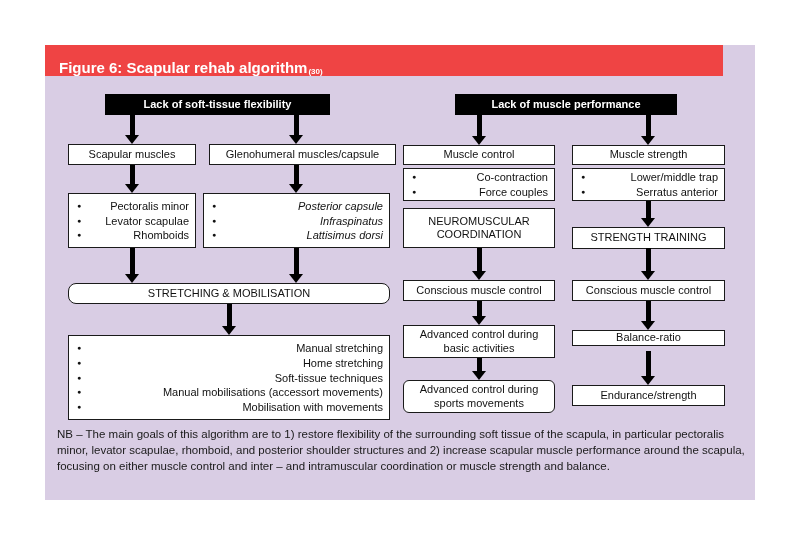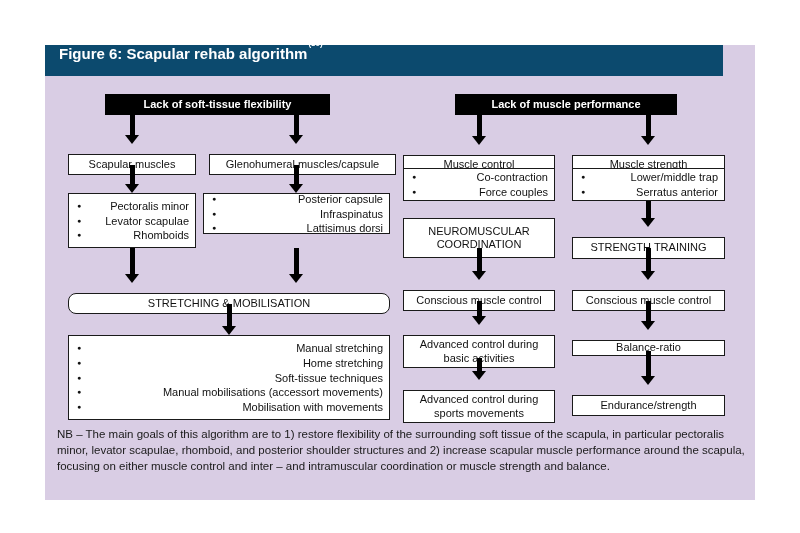--- a/index.html
+++ b/index.html
@@ -1,22 +1,22 @@
 <!DOCTYPE html>
 <html><head>
 <meta charset="utf-8">
 <style>
   * { margin:0; padding:0; box-sizing:border-box; }
   html,body { width:800px; height:533px; background:#ffffff; font-family:"Liberation Sans", sans-serif; }
   .stage { position:relative; width:800px; height:533px; background:#ffffff; overflow:hidden; }
   .panel { position:absolute; left:45px; top:45px; width:710px; height:455px; background:#d9cde4; }
-  .fig-header { position:absolute; left:45px; top:45px; width:678px; height:31px; background:#0c4a6e; color:#ffffff; font-weight:bold; font-size:15px; display:flex; align-items:flex-start; padding-left:14px; }
+  .fig-header { position:absolute; left:45px; top:45px; width:678px; height:31px; background:#ef4444; color:#ffffff; font-weight:bold; font-size:15px; display:flex; align-items:flex-end; padding-left:14px; }
   .fig-header sup { font-size:8px; margin-left:1px; margin-top:-6px; font-weight:bold; }
   .box { position:absolute; background:#ffffff; border:1px solid #1a1a1a; font-size:11px; color:#111;
-         display:flex; align-items:center; justify-content:center; text-align:center; padding:4px 4px; line-height:1.2;margin-top:10px; }
+         display:flex; align-items:center; justify-content:center; text-align:center; padding:4px 4px; line-height:1.2; }
   .black-box { position:absolute; background:#000000; color:#ffffff; font-size:11px; font-weight:bold;
          display:flex; align-items:center; justify-content:center; text-align:center; line-height:1.1; }
   .bullets { position:absolute; background:#ffffff; border:1px solid #1a1a1a; font-size:11px; color:#111;
          padding:5px 6px 4px 8px; line-height:1.35; display:flex; flex-direction:column; justify-content:center; }
   .bullets ul { list-style:none; }
   .bullets li { position:relative; padding-left:11px; text-align:right; }
   .bullets li::before { content:"●"; position:absolute; left:0; top:2px; font-size:7px; }
   .arrow { position:absolute; width:14px; }
   .arrow .stem { position:absolute; left:4.5px; top:0; width:5px; height:calc(100% - 8px); background:#000; }
   .arrow .head { position:absolute; left:0; bottom:0; width:0; height:0;
@@ -57,21 +57,21 @@
       <i class="head"></i>
     </div>
 
   <div class="bullets" style="left:68px; top:193px; width:128px; height:55px;">
     <ul>
       <li>Pectoralis minor</li>
       <li>Levator scapulae</li>
       <li>Rhomboids</li>
     </ul>
   </div>
-  <div class="bullets" style="left:203px; top:193px; width:187px; height:41px;">
+  <div class="bullets" style="left:203px; top:193px; width:187px; height:55px;font-style:italic;">
     <ul>
       <li>Posterior capsule</li>
       <li>Infraspinatus</li>
       <li>Lattisimus dorsi</li>
     </ul>
   </div>
 
   <div class="arrow" style="left:125px; top:248px; height:35px;">
       <i class="stem"></i>
       <i class="head"></i>
@@ -127,21 +127,21 @@
   <div class="arrow" style="left:472px; top:301px; height:24px;">
       <i class="stem"></i>
       <i class="head"></i>
     </div>
   <div class="box" style="left:403px; top:325px; width:152px; height:33px;">Advanced control during basic activities</div>
 
   <div class="arrow" style="left:472px; top:358px; height:22px;">
       <i class="stem"></i>
       <i class="head"></i>
     </div>
-  <div class="box" style="left:403px; top:380px; width:152px; height:33px;">Advanced control during sports movements</div>
+  <div class="box" style="left:403px; top:380px; width:152px; height:33px;border-radius:6px;">Advanced control during sports movements</div>
 
   <div class="box" style="left:572px; top:145px; width:153px; height:20px;">Muscle strength</div>
   <div class="bullets" style="left:572px; top:168px; width:153px; height:33px;">
     <ul>
       <li>Lower/middle trap</li>
       <li>Serratus anterior</li>
     </ul>
   </div>
 
   <div class="arrow" style="left:641px; top:201px; height:26px;">

